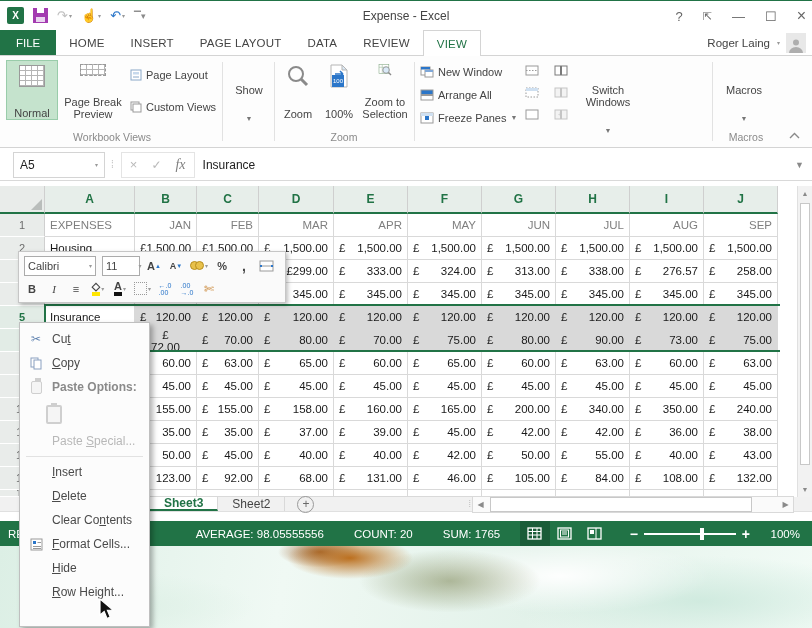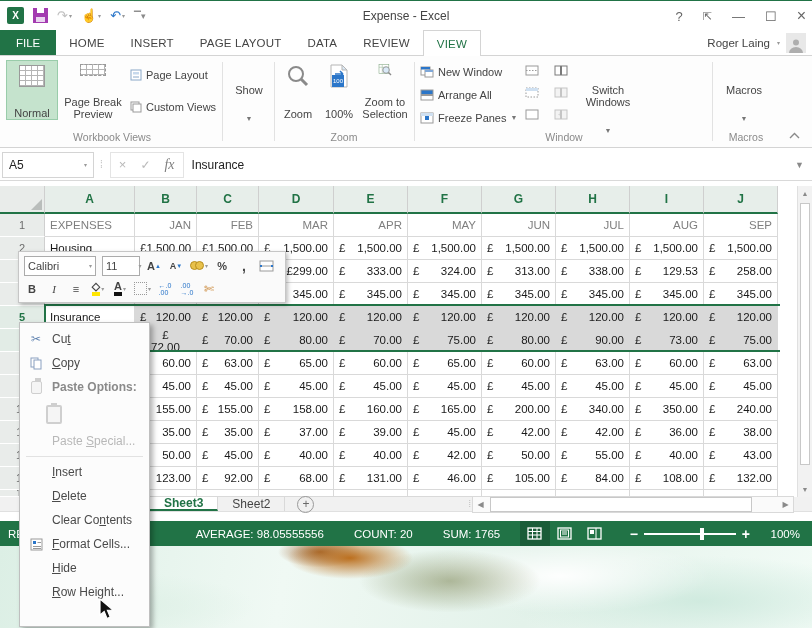--- a/index.html
+++ b/index.html
@@ -59,21 +59,21 @@
   .tinybtn { width:18px; height:18px; border:1px solid transparent; display:flex; align-items:center; justify-content:center; }
   .ico-grid { width:26px; height:22px; border:1px solid #9a9a9a; background:
      repeating-linear-gradient(to right, transparent 0 5px, #b5b5b5 5px 6px),
      repeating-linear-gradient(to bottom, transparent 0 4px, #b5b5b5 4px 5px); background-color:#fff; }
   .ico-grid.dash { border-style:dashed; }
   .chev { font-size:7px; color:#777; line-height:6px; }
 
   
   .formulabar { position:absolute; left:0; top:149px; width:812px; height:32px; background:#fff;
     border-bottom:1px solid #d9d9d9; display:flex; align-items:center; font-size:12px; }
-  .namebox { width:92px; height:26px; margin-left:2px; border:1px solid #d4d4d4; display:flex;
+  .namebox { width:92px; height:26px; margin-left:13px; border:1px solid #d4d4d4; display:flex;
     align-items:center; padding:0 6px; color:#222; }
   .namebox .nb-caret { margin-left:auto; }
   .fdots { color:#c4c4c4; font-size:10px; padding:0 6px; letter-spacing:1px; }
   .fbtns { display:flex; align-items:center; gap:14px; padding:0 8px; color:#b9b9b9; border:1px solid #e4e4e4; height:26px; }
   .fx { font-family:"Liberation Serif", serif; font-style:italic; color:#7f7f7f; font-size:14px; }
   .finput { flex:1; height:26px; display:flex; align-items:center; padding-left:8px; color:#222; }
   .fexpand { padding:0 8px; color:#8a8a8a; font-size:9px; }
 
   
   .gridwrap { position:absolute; left:0; top:186px; width:797px; height:311px; background:#fff; overflow:hidden; }
@@ -361,21 +361,20 @@
             <rect x="2" y="4" width="12" height="10" fill="#fff" stroke="#9a9a9a"></rect>
             <rect x="2" y="4" width="12" height="3" fill="#9a9a9a"></rect>
             <rect x="10" y="1" width="13" height="11" fill="#fff" stroke="#9a9a9a"></rect>
             <rect x="10" y="1" width="13" height="3" fill="#2b76c9"></rect>
             <rect x="8" y="12" width="12" height="10" fill="#fff" stroke="#9a9a9a"></rect>
             <rect x="8" y="12" width="12" height="3" fill="#9a9a9a"></rect>
           </svg>
         <span>Switch Windows</span>
         <span class="chev">▼</span>
       </div>
-      <div class="glabel">Window</div>
     </div>
     <div class="gdiv" style="left:712px"></div>
 
     <div class="rgroup" style="left:716px;width:60px">
       <div class="bigbtn" style="left:2px;width:52px">
         <svg width="26" height="24" viewBox="0 0 26 24">
             <rect x="1" y="1" width="18" height="16" fill="#fff" stroke="#9a9a9a"></rect>
             <rect x="1" y="1" width="18" height="4" fill="#d9d9d9"></rect>
             <line x1="4" y1="8" x2="16" y2="8" stroke="#b5b5b5"></line>
             <line x1="4" y1="11" x2="16" y2="11" stroke="#b5b5b5"></line>
@@ -491,21 +490,21 @@
         <div class="gcell acct" style="width: 74px;">
           <span>£</span>
           <span>313.00</span>
         </div>
         <div class="gcell acct" style="width: 74px;">
           <span>£</span>
           <span>338.00</span>
         </div>
         <div class="gcell acct" style="width: 74px;">
           <span>£</span>
-          <span>129.53</span>
+          <span>276.57</span>
         </div>
         <div class="gcell acct" style="width: 74px;">
           <span>£</span>
           <span>258.00</span>
         </div>
       </div>
       <div class="grow">
         <div class="gcell gut" style="width: 45px;">4</div>
         <div class="gcell lbl" style="width: 90px;"></div>
         <div class="gcell" style="width: 62px;"></div>

